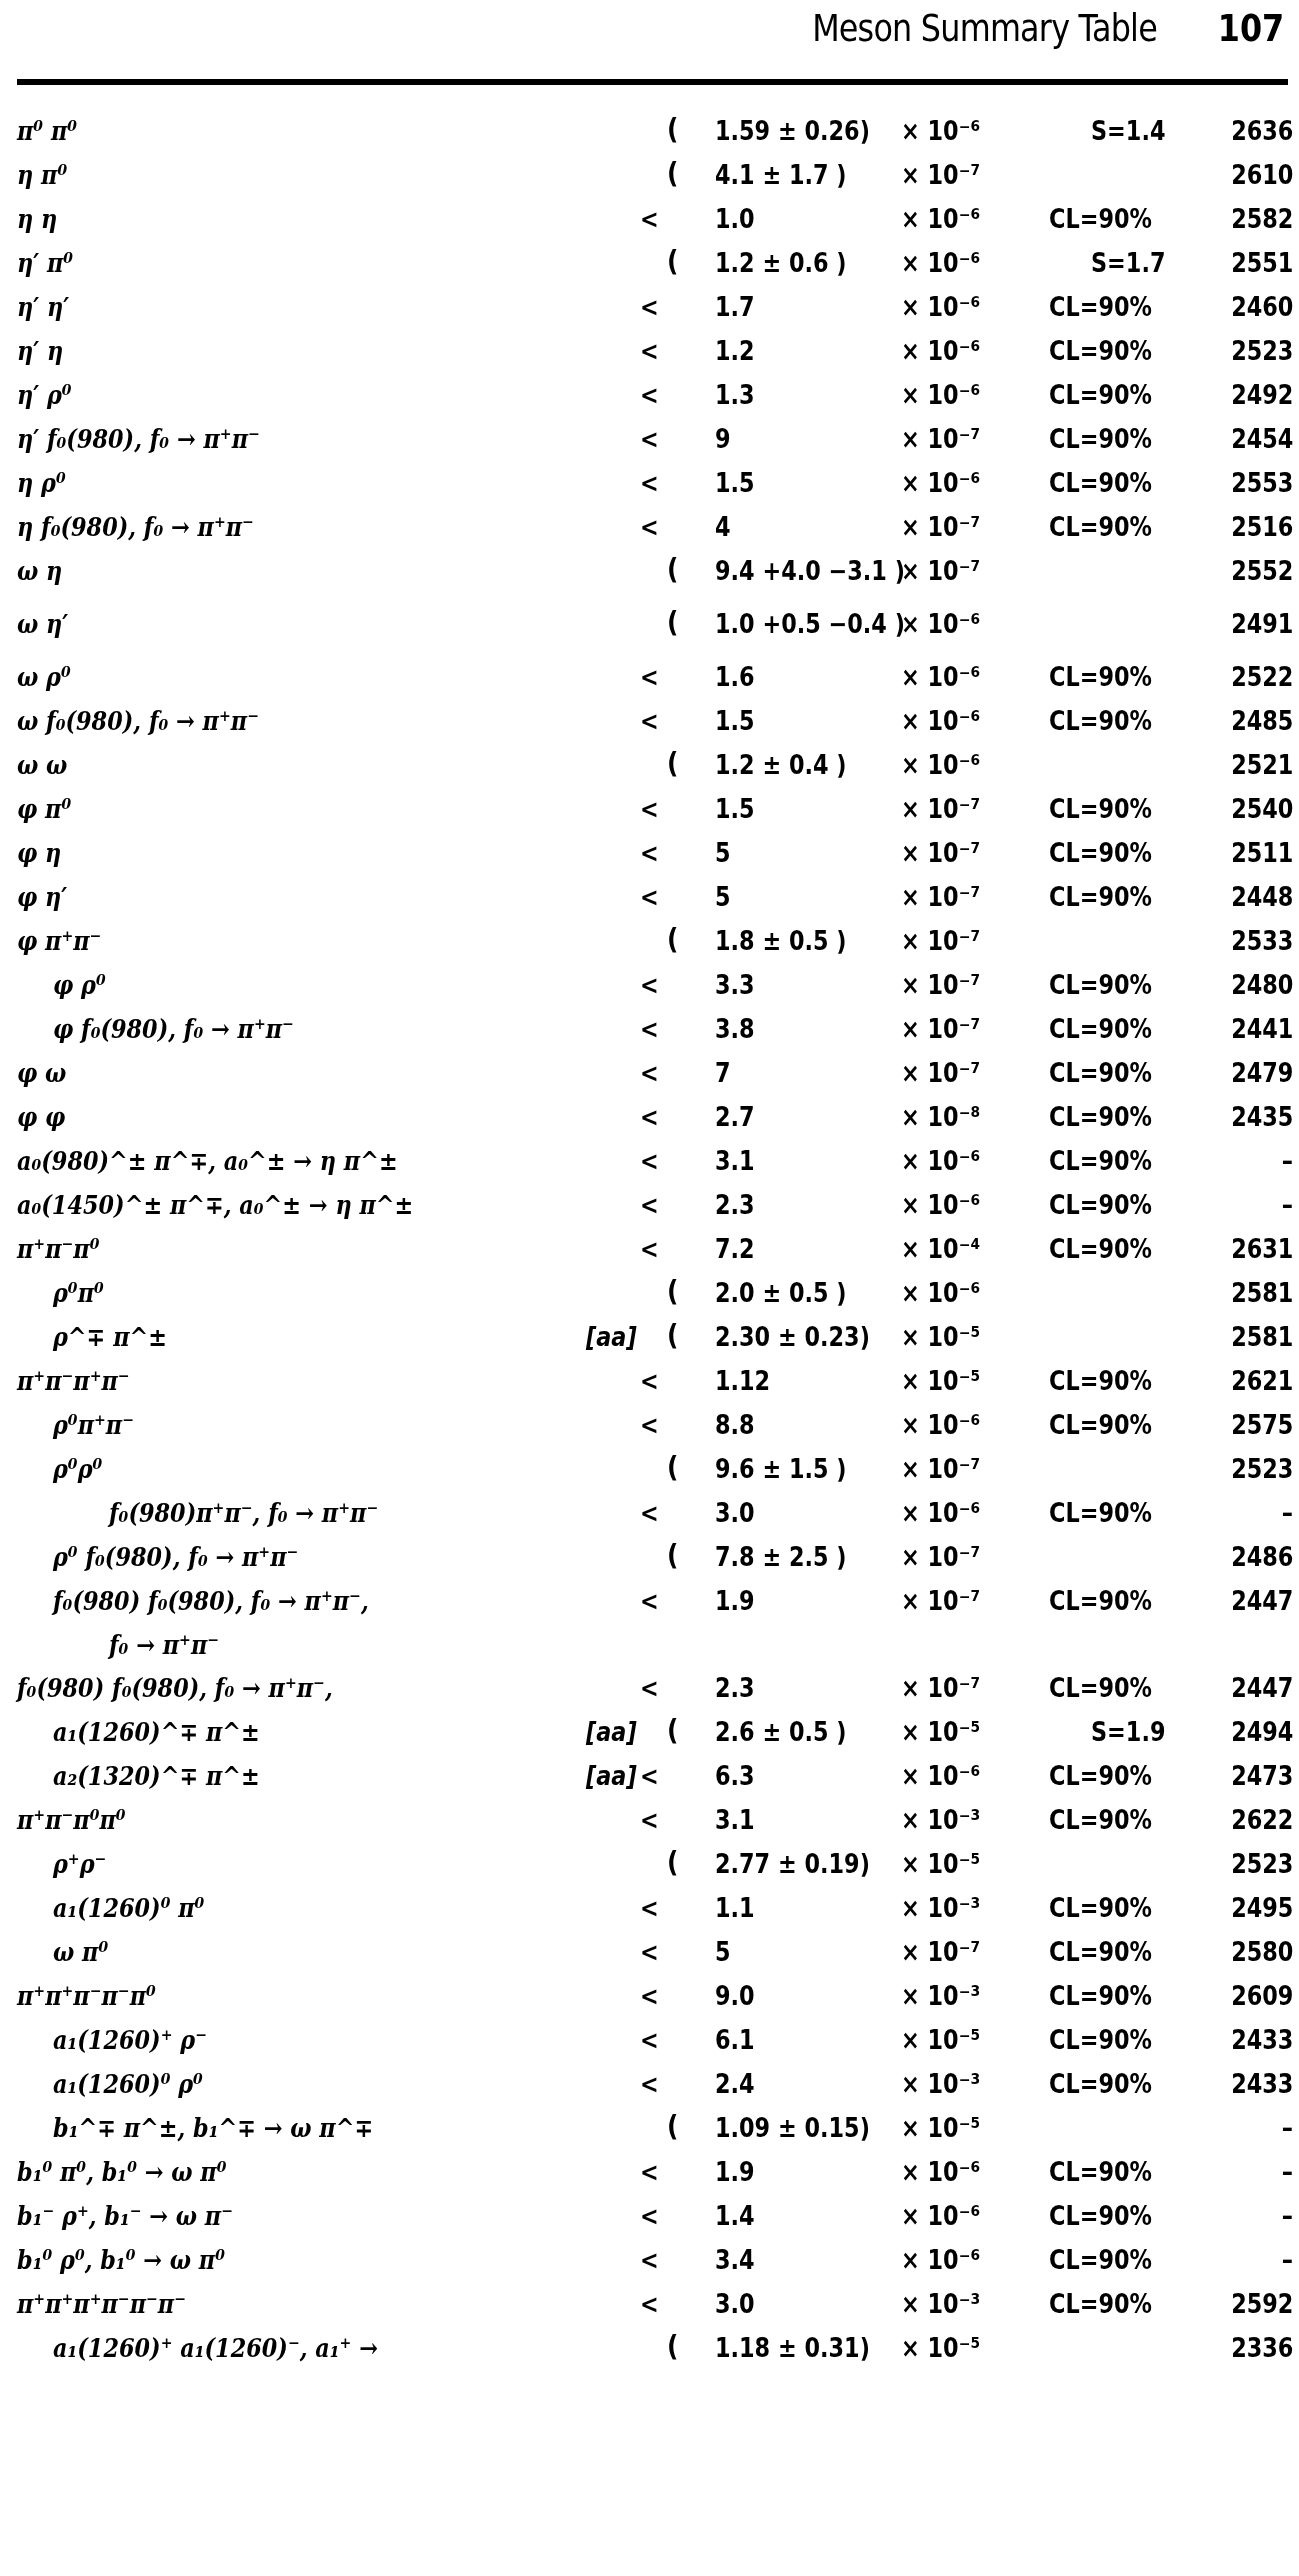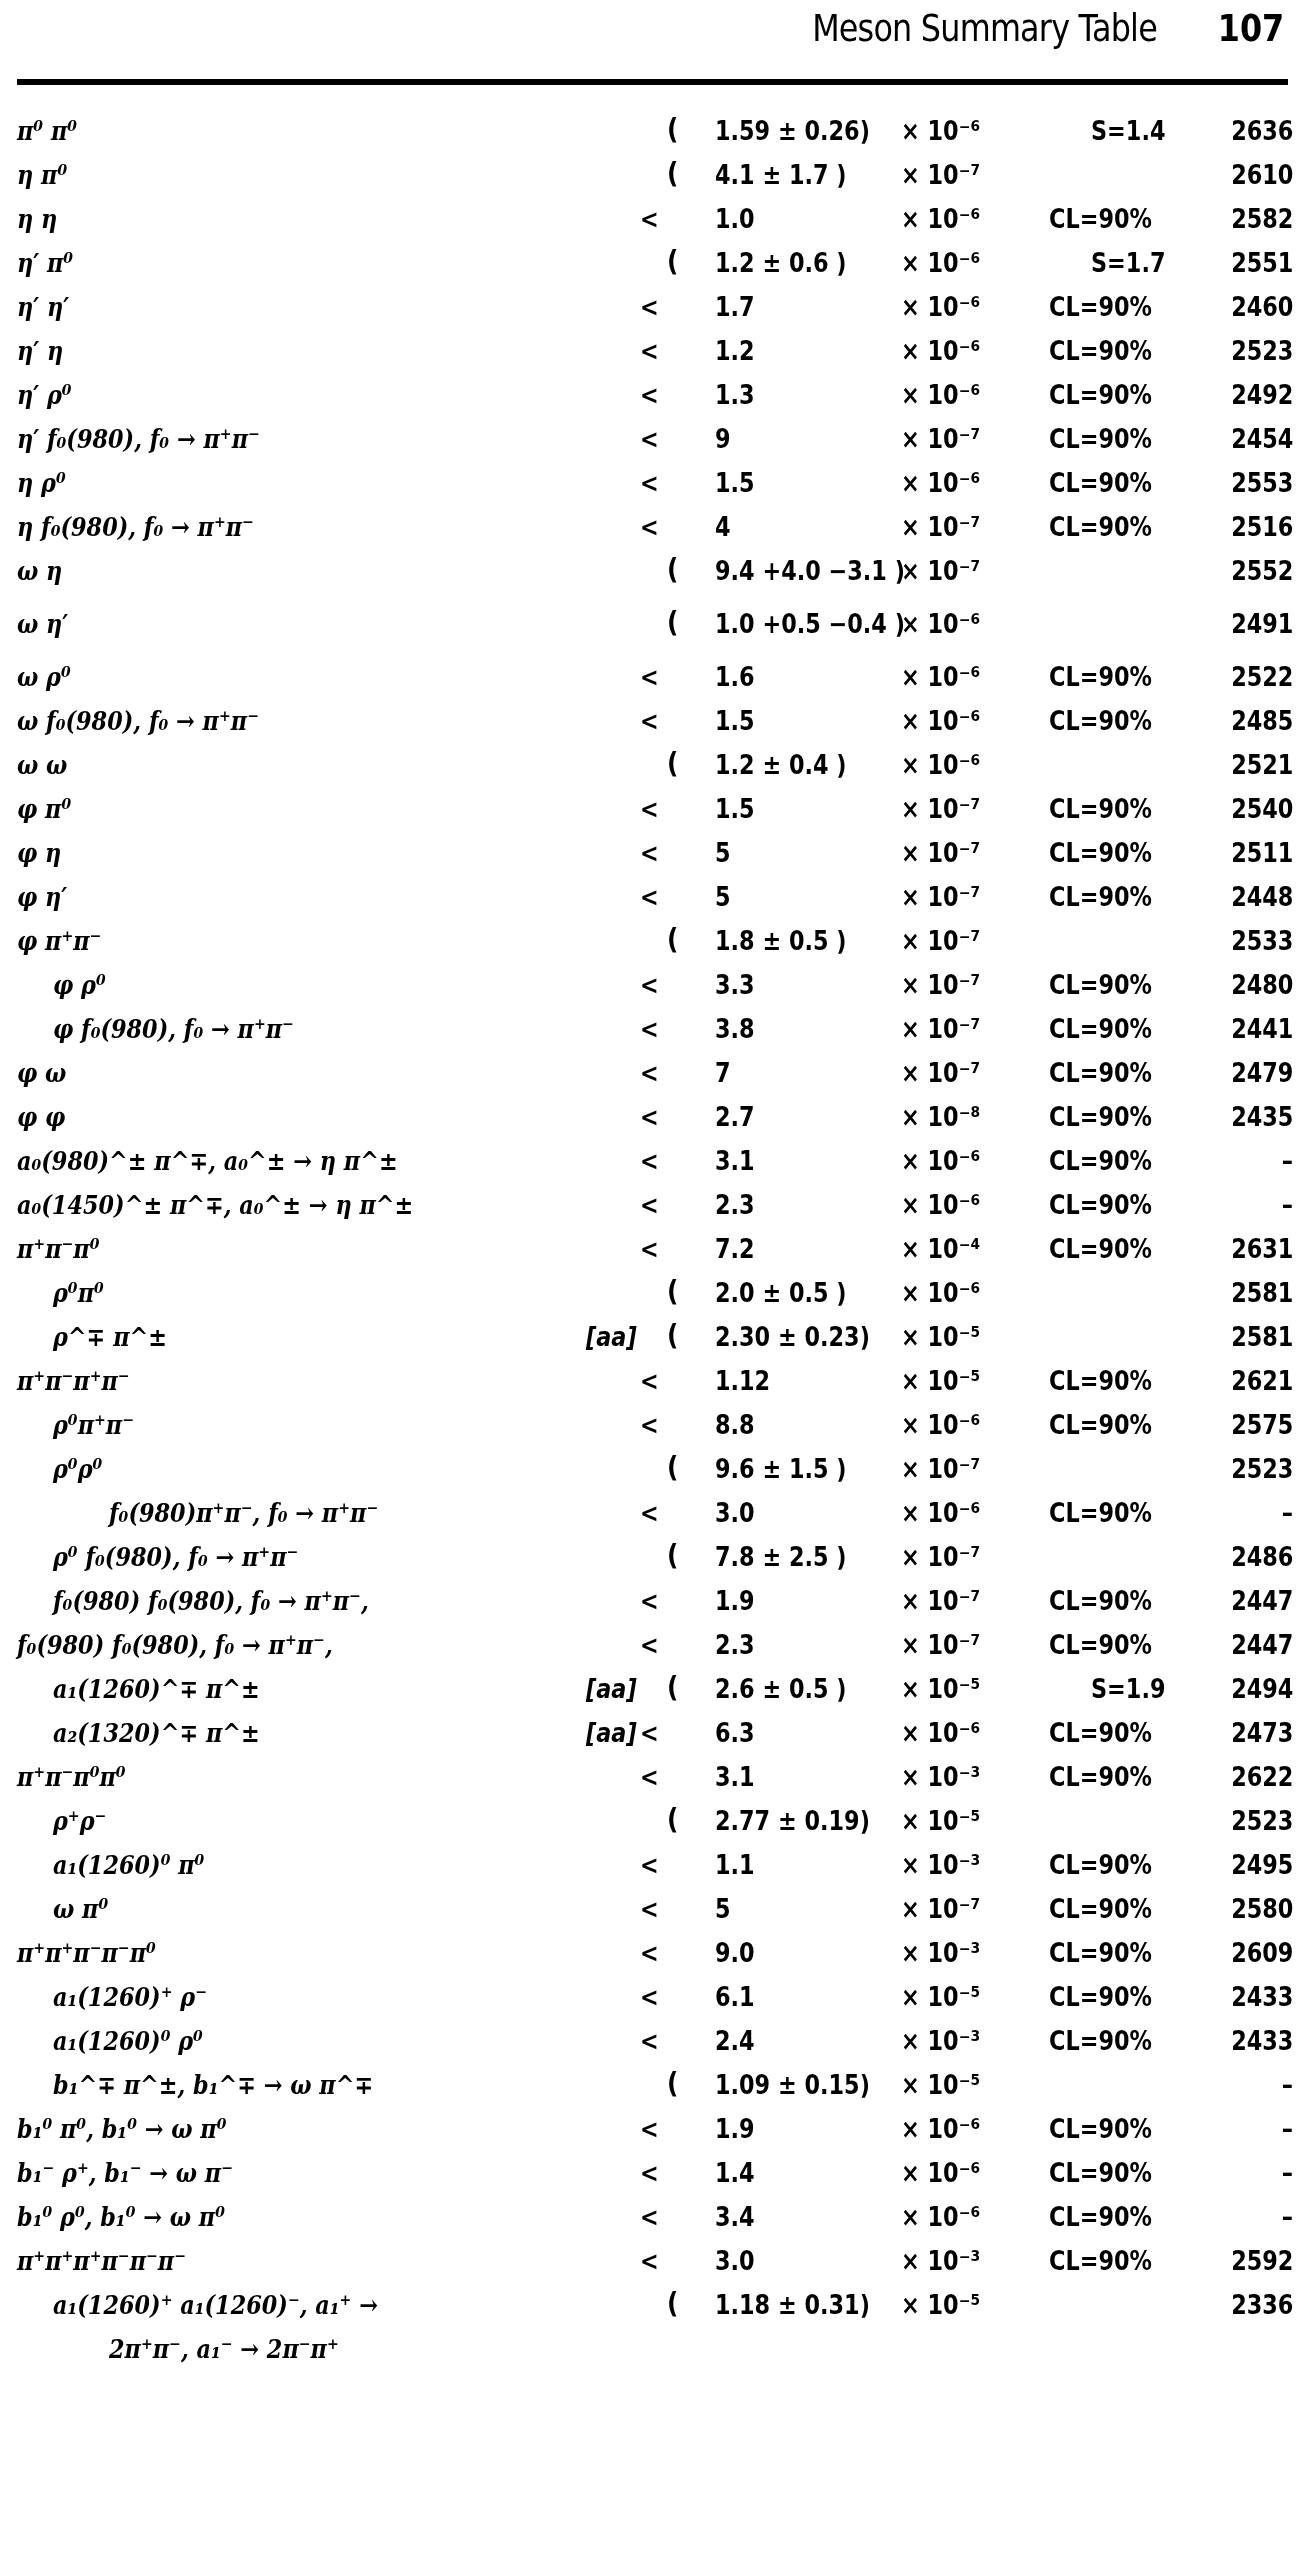--- a/index.html
+++ b/index.html
@@ -292,20 +292,23 @@
       <span class="c pm" style="transform: scaleX(0.86);">2486</span>
     </div>
     <div class="row">
       <span class="c mode i1">f₀(980) f₀(980),  f₀ → π⁺π⁻,</span>
       <span class="c lt">&lt;</span>
       <span class="c val">1.9</span>
       <span class="c exp">× 10⁻⁷</span>
       <span class="c cl">CL=90%</span>
       <span class="c pm" style="transform: scaleX(0.86);">2447</span>
     </div>
+    <div class="row cont">
+      <span class="c mode i3">f₀ → π⁺π⁻</span>
+    </div>
     <div class="row">
       <span class="c mode">f₀(980) f₀(980),  f₀ → π⁺π⁻,</span>
       <span class="c lt">&lt;</span>
       <span class="c val">2.3</span>
       <span class="c exp">× 10⁻⁷</span>
       <span class="c cl">CL=90%</span>
       <span class="c pm" style="transform: scaleX(0.86);">2447</span>
     </div>
     <div class="row">
       <span class="c mode i1">a₁(1260)^∓ π^±</span>
@@ -418,18 +421,15 @@
       <span class="c exp">× 10⁻³</span>
       <span class="c cl">CL=90%</span>
       <span class="c pm" style="transform: scaleX(0.86);">2592</span>
     </div>
     <div class="row">
       <span class="c mode i1">a₁(1260)⁺ a₁(1260)⁻,  a₁⁺ →</span>
       <span class="c lp">(</span>
       <span class="c val">1.18 ± 0.31)</span>
       <span class="c exp">× 10⁻⁵</span>
       <span class="c pm" style="transform: scaleX(0.86);">2336</span>
-    </div>
-    <div class="row cont">
-      <span class="c mode i3">2π⁺π⁻,  a₁⁻ → 2π⁻π⁺</span>
     </div>
   </div>
 
 
 </body></html>

